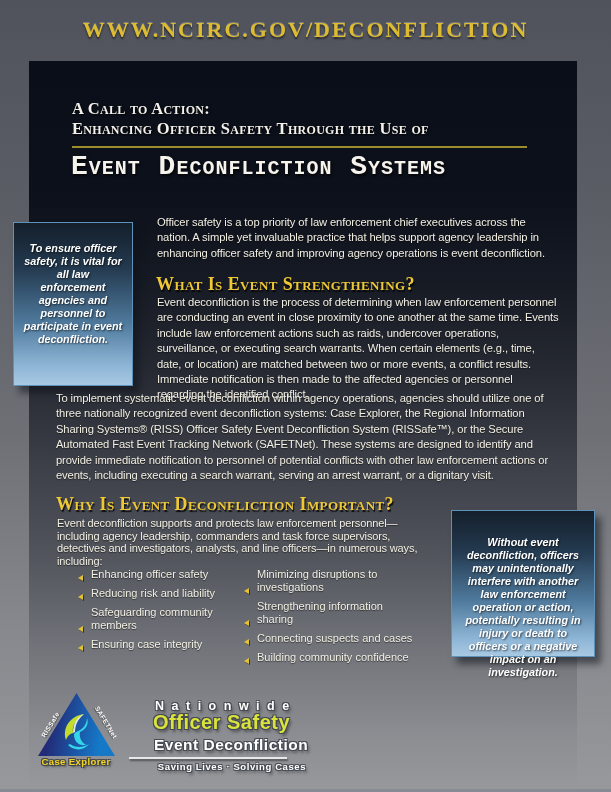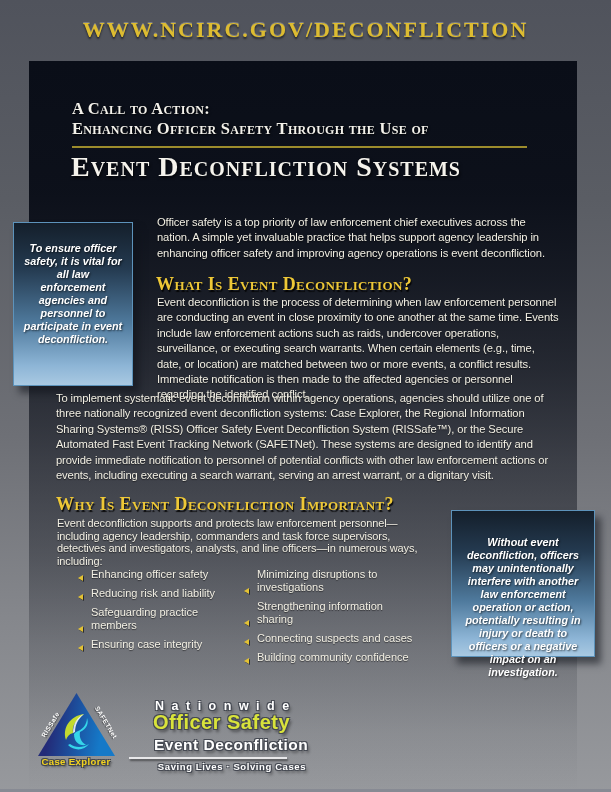--- a/index.html
+++ b/index.html
@@ -33,21 +33,21 @@
   
   .title-line{
     font-family:"Liberation Serif",serif;font-variant:small-caps;font-weight:bold;
     color:#f3f1ea;font-size:16.5px;line-height:20px;letter-spacing:0.3px;
     text-shadow:1px 1px 2px rgba(0,0,0,0.8);
   }
   #title1{left:72px;top:99px;}
   #title2{left:72px;top:119px;}
   #gold-rule{left:72px;top:146px;width:455px;height:2px;background:#9c8c2c;}
   #title-main{
-    left:71px;top:151px;font-family:Liberation Serif, serif;font-variant:small-caps;
+    left:71px;top:151px;font-family:Liberation Mono, monospace;font-variant:small-caps;
     font-weight:bold;font-size:28px;letter-spacing:1px;color:#f5f3ec;
     text-shadow:1px 2px 3px rgba(0,0,0,0.8);
   }
   
   .copy{
     color:#f2efe3;font-size:11.2px;line-height:15.4px;letter-spacing:-0.1px;
     text-shadow:0 1px 1px rgba(0,0,0,0.55);
   }
   #intro{left:157px;top:215px;width:398px;}
   #what-body{left:157px;top:295px;width:404px;}
@@ -134,39 +134,39 @@
   <div id="title2" class="abs title-line">Enhancing Officer Safety Through the Use of</div>
   <div id="gold-rule" class="abs"></div>
   <div id="title-main" class="abs">Event Deconfliction Systems</div>
 
   <div id="callout-left" class="abs callout">
     <span>To ensure officer safety, it is vital for all law enforcement agencies and personnel to participate in event deconfliction.</span>
   </div>
 
   <div id="intro" class="abs copy">Officer safety is a top priority of law enforcement chief executives across the nation.  A simple yet invaluable practice that helps support agency leadership in enhancing officer safety and improving agency operations is event deconfliction.</div>
 
-  <div id="what-heading" class="abs gold-heading">What Is Event Deconfliction?</div>
+  <div id="what-heading" class="abs gold-heading">What Is Event Strengthening?</div>
   <div id="what-body" class="abs copy">Event deconfliction is the process of determining when law enforcement personnel are conducting an event in close proximity to one another at the same time.  Events include law enforcement actions such as raids, undercover operations, surveillance, or executing search warrants.  When certain elements (e.g., time, date, or location) are matched between two or more events, a conflict results.  Immediate notification is then made to the affected agencies or personnel regarding the identified conflict.</div>
   <div id="impl-body" class="abs copy">To implement systematic event deconfliction within agency operations, agencies should utilize one of three nationally recognized event deconfliction systems:  Case Explorer, the Regional Information Sharing Systems® (RISS) Officer Safety Event Deconfliction System (RISSafe™), or the Secure Automated Fast Event Tracking Network (SAFETNet).  These systems are designed to identify and provide immediate notification to personnel of potential conflicts with other law enforcement actions or events, including executing a search warrant, serving an arrest warrant, or a dignitary visit.</div>
 
   <div id="why-heading" class="abs gold-heading">Why Is Event Deconfliction Important?</div>
   <div id="why-body" class="abs copy">Event deconfliction supports and protects law enforcement personnel—including agency leadership, commanders and task force supervisors, detectives and investigators, analysts, and line officers—in numerous ways, including:</div>
 
   <div id="bullets-left" class="abs bullet-col">
     <div class="bullet-item">
       <span class="tri"></span>
       <span class="bullet-text">Enhancing officer safety</span>
     </div>
     <div class="bullet-item">
       <span class="tri"></span>
       <span class="bullet-text">Reducing risk and liability</span>
     </div>
     <div class="bullet-item">
       <span class="tri"></span>
-      <span class="bullet-text">Safeguarding practice members</span>
+      <span class="bullet-text">Safeguarding community members</span>
     </div>
     <div class="bullet-item">
       <span class="tri"></span>
       <span class="bullet-text">Ensuring case integrity</span>
     </div>
   </div>
 
   <div id="bullets-right" class="abs bullet-col">
     <div class="bullet-item">
       <span class="tri"></span>

